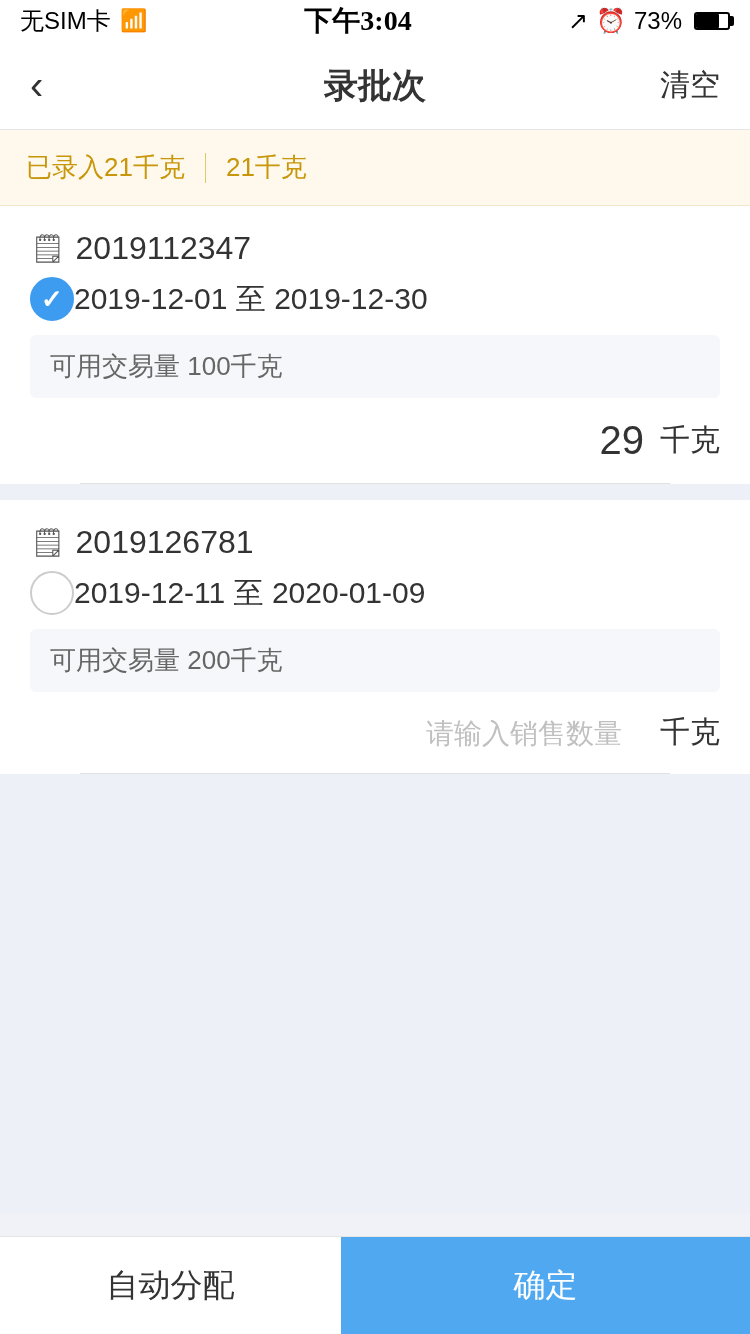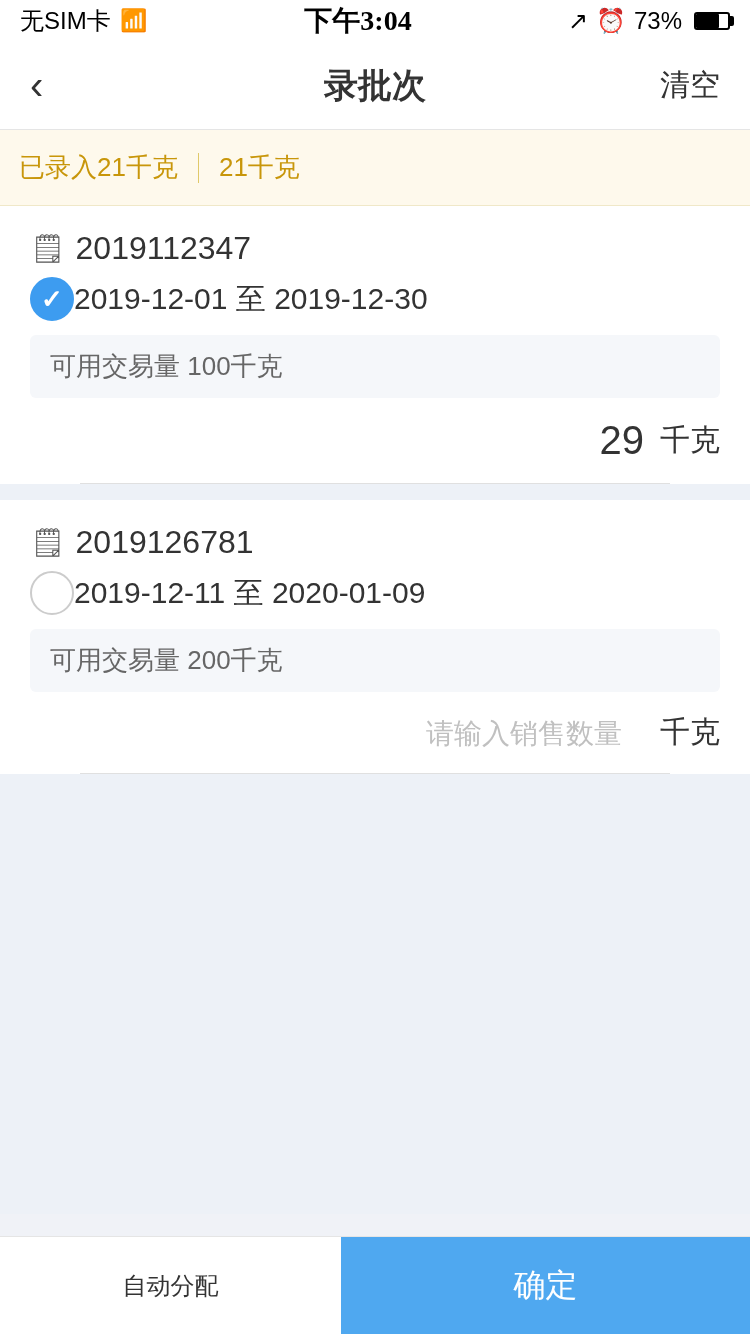--- a/index.html
+++ b/index.html
@@ -51,21 +51,21 @@
     }
     .nav-action {
       font-size: 30px;
       color: #333;
       cursor: pointer;
     }
 
     
     .info-banner {
       background: #fef9ec;
-      padding: 20px 19px;
+      padding: 20px 26px;
       display: flex;
       align-items: center;
       gap: 20px;
       border-bottom: 1px solid #f0e8c8;
     }
     .info-banner-item {
       font-size: 26px;
       color: #c8960a;
     }
     .info-banner-divider {
@@ -212,21 +212,21 @@
       height: 98px;
       display: flex;
       background: #fff;
       border-top: 1px solid #e5e5e5;
     }
     .btn-auto {
       flex: 1;
       display: flex;
       align-items: center;
       justify-content: center;
-      font-size: 24px;
+      font-size: 32px;
       color: #333;
       background: #fff;
       cursor: pointer;
     }
     .btn-confirm {
       flex: 1.2;
       display: flex;
       align-items: center;
       justify-content: center;
       font-size: 32px;

